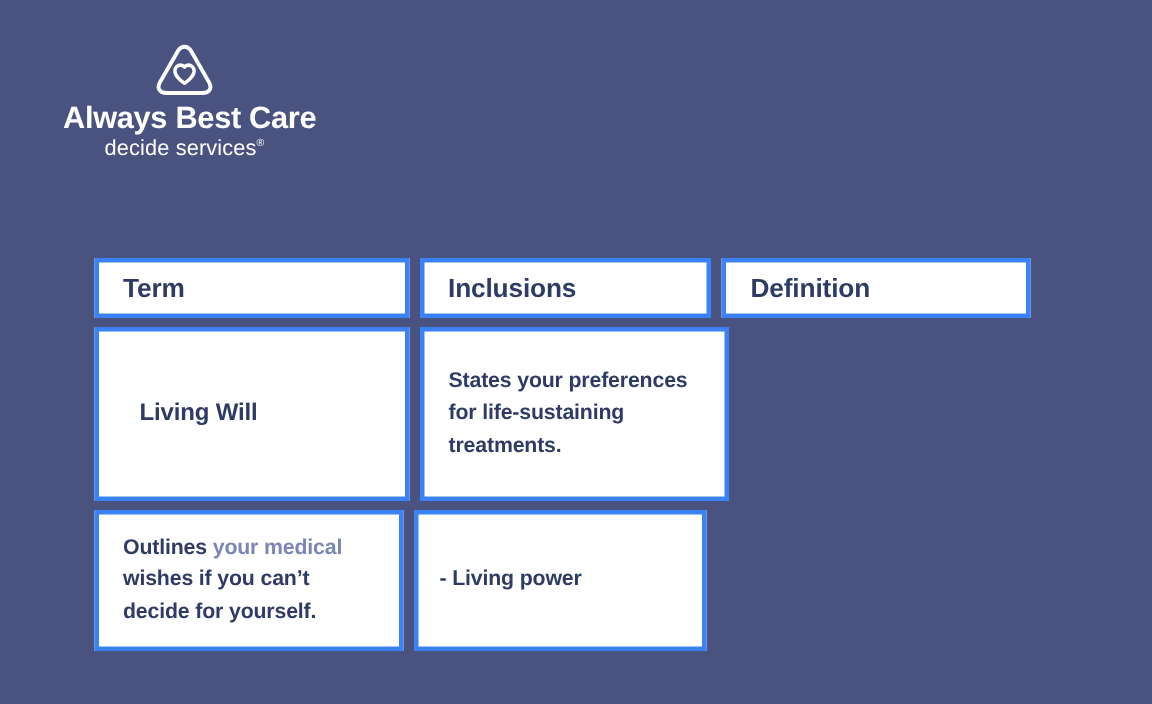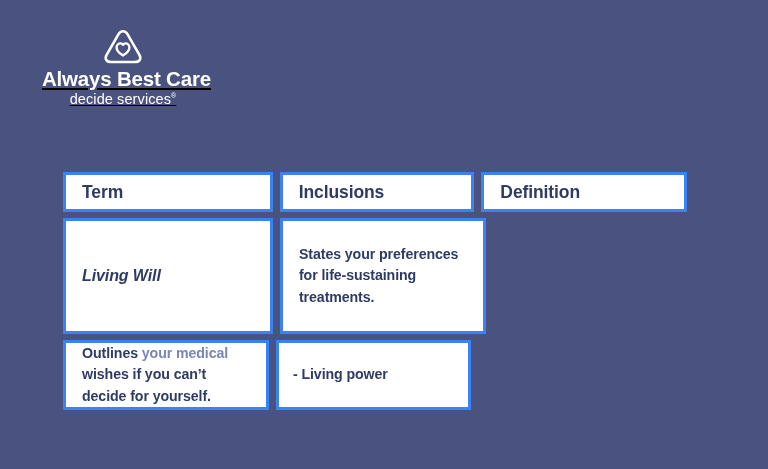--- a/index.html
+++ b/index.html
@@ -23,21 +23,20 @@
   }
 
   
   .logo-block {
     position: absolute;
     left: 42px;
     top: 28px;
     width: 162px;
     text-align: center;
     user-select: none;
-    text-decoration: underline;
   }
   .logo-mark {
     display: block;
     margin: 0 auto 2px auto;
     width: 44px;
     height: 38px;
   }
   .logo-wordmark {
     display: block;
     color: #ffffff;
@@ -95,21 +94,21 @@
   .col-def    { width: 206px; }
   .col-incl   { width: 195px; }
 
   .row-header .cell {
     height: 40px;
     align-items: center;
     padding-top: 4px;
     padding-bottom: 4px;
   }
   .row-body-1 .cell { height: 116px; }
-  .row-body-2 .cell { height: 70px; }
+  .row-body-2 .cell { height: 94px; }
 
   .header-text {
     font-size: 17.5px;
     font-weight: bold;
     letter-spacing: -0.1px;
     color: #2e3b64;
   }
   .term-text {
     font-size: 16px;
     font-weight: bold;
@@ -136,21 +135,21 @@
     font-weight: bold;
     line-height: 1.5;
     letter-spacing: -0.1px;
     color: #2e3b64;
     white-space: pre-line;
   }
   .cell-incl {
     align-items: center;
     padding-left: 14px;
   }
-  .cell-term-1 { padding-left: 16px; font-style: italic; }
+  .cell-term-1 { padding-left: 27px; }
   .cell-term-2 { padding-left: 20px; }
 </style>
 </head>
 <body>
 
 <div class="canvas">
 
   <div class="logo-block">
     <svg class="logo-mark" viewBox="0 0 44 38" aria-hidden="true">
       <path d="M22 3.2 C24.3 3.2 25.6 4.6 26.6 6.3 L38.4 26.9 C39.4 28.7 39.8 30.3 38.7 32.0 C37.6 33.7 36.0 34.0 34.0 34.0 L10.0 34.0 C8.0 34.0 6.4 33.7 5.3 32.0 C4.2 30.3 4.6 28.7 5.6 26.9 L17.4 6.3 C18.4 4.6 19.7 3.2 22 3.2 Z" fill="none" stroke="#ffffff" stroke-width="2.6" stroke-linejoin="round"></path>

